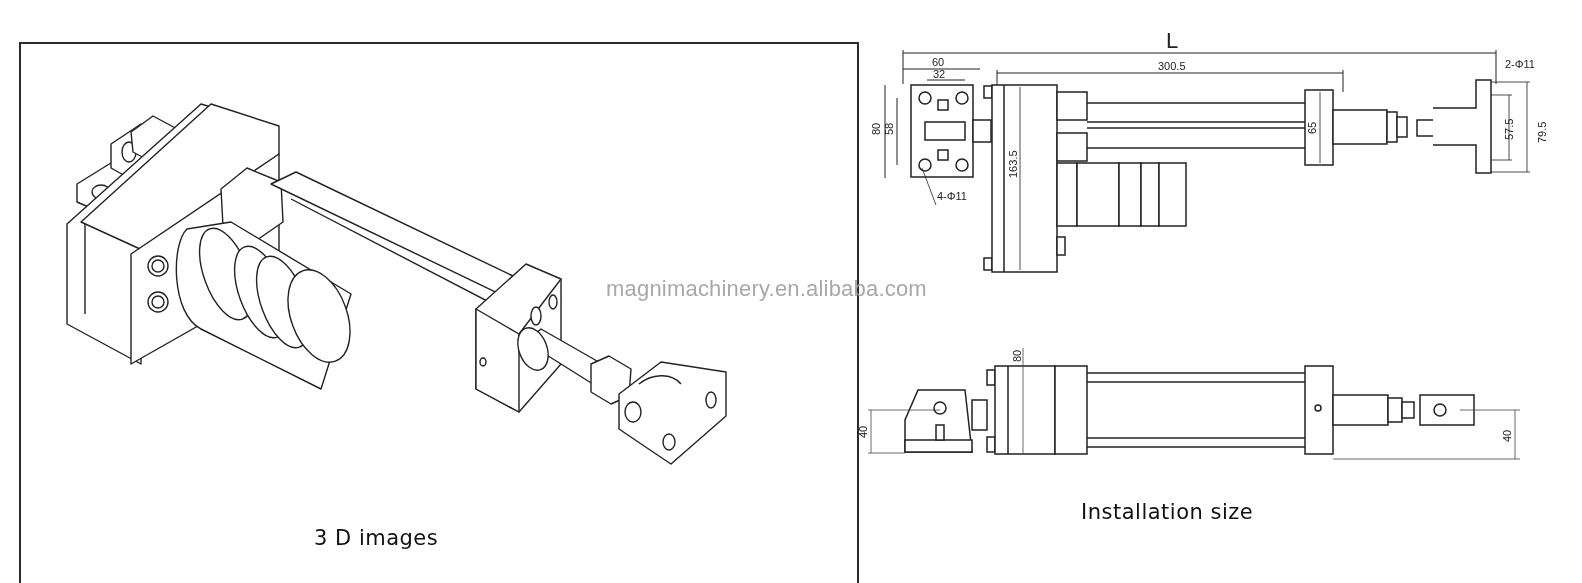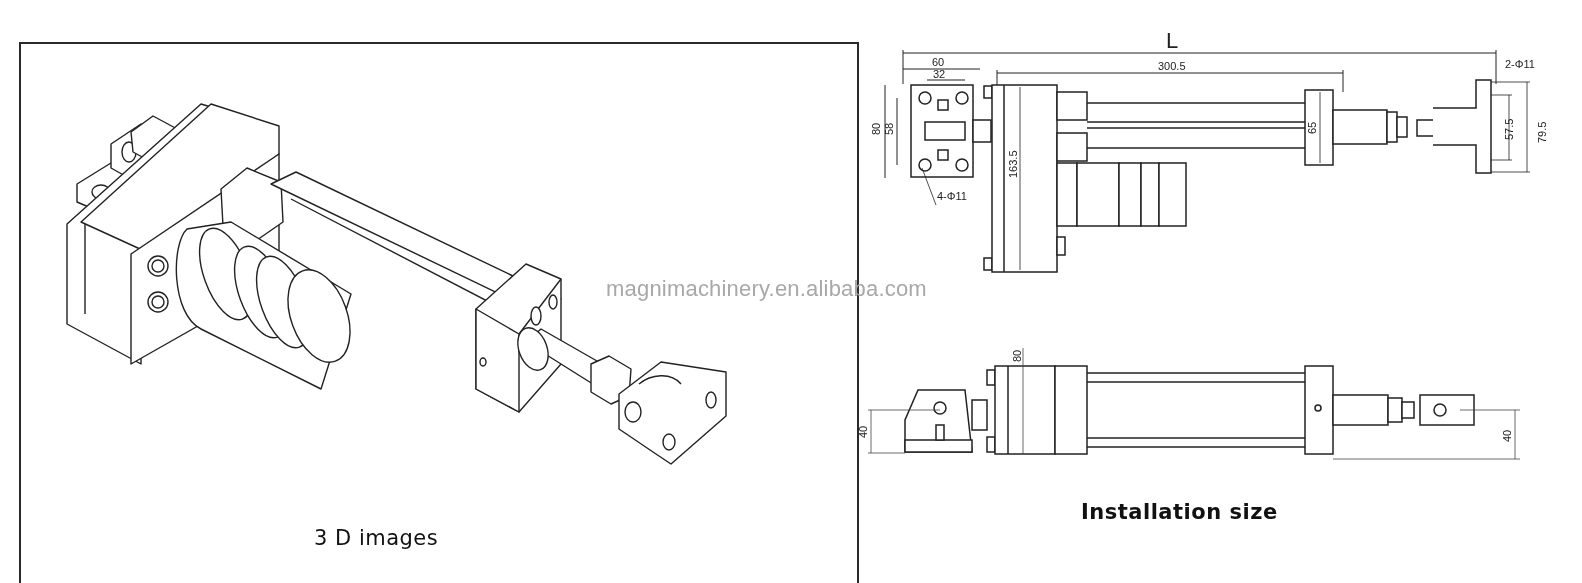--- a/index.html
+++ b/index.html
@@ -1,21 +1,21 @@
 <!DOCTYPE html>
 <html><head>
 <meta charset="utf-8">
 <style>
   html, body { margin:0; padding:0; background:#ffffff; }
   body { width:1582px; height:583px; position:relative; overflow:hidden; font-family:"DejaVu Sans", sans-serif; }
   .panel-3d { position:absolute; left:19px; top:15px; width:840px; height:543px; border:2px solid #2a2a2a; box-sizing:border-box; background:#fff;margin-top:27px; }
   .svg-layer { position:absolute; left:0; top:0; }
   .caption { position:absolute; font-family:"DejaVu Sans", sans-serif; color:#111; font-size:21px; letter-spacing:0.5px; }
   .cap-3d { left:293px; top:482px; }
-  .cap-install { left:1081px; top:500px;font-weight:bold; }
+  .cap-install { left:1081px; top:500px; }
   .watermark { position:absolute; left:606px; top:276px; font-family:"Liberation Sans", sans-serif; font-size:22px; color:#a8a8a8; letter-spacing:0.2px;text-align:right; }
   .dim { font-family:"Liberation Sans", sans-serif; font-size:11px; fill:#222; }
   .dim-big { font-family:"Liberation Sans", sans-serif; font-size:22px; fill:#222; }
 </style>
 </head>
 <body>
 
 <div class="panel-3d">
   <svg class="svg-layer" width="733" height="543" viewBox="0 0 733 543">
     <g fill="#fff" stroke="#222" stroke-width="1.4" stroke-linejoin="round">

